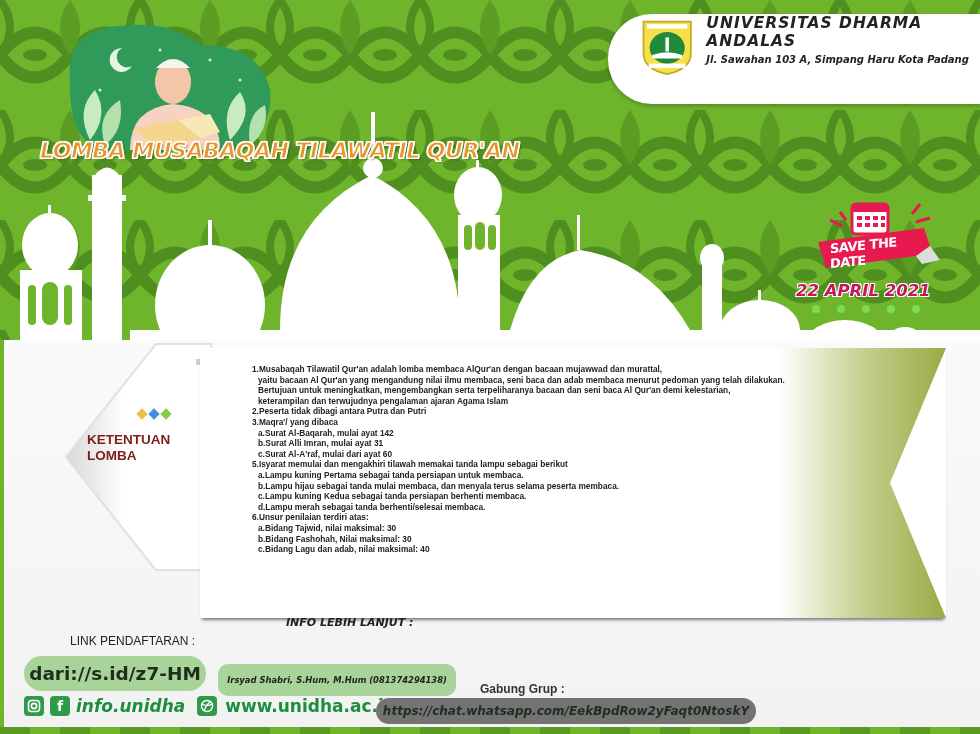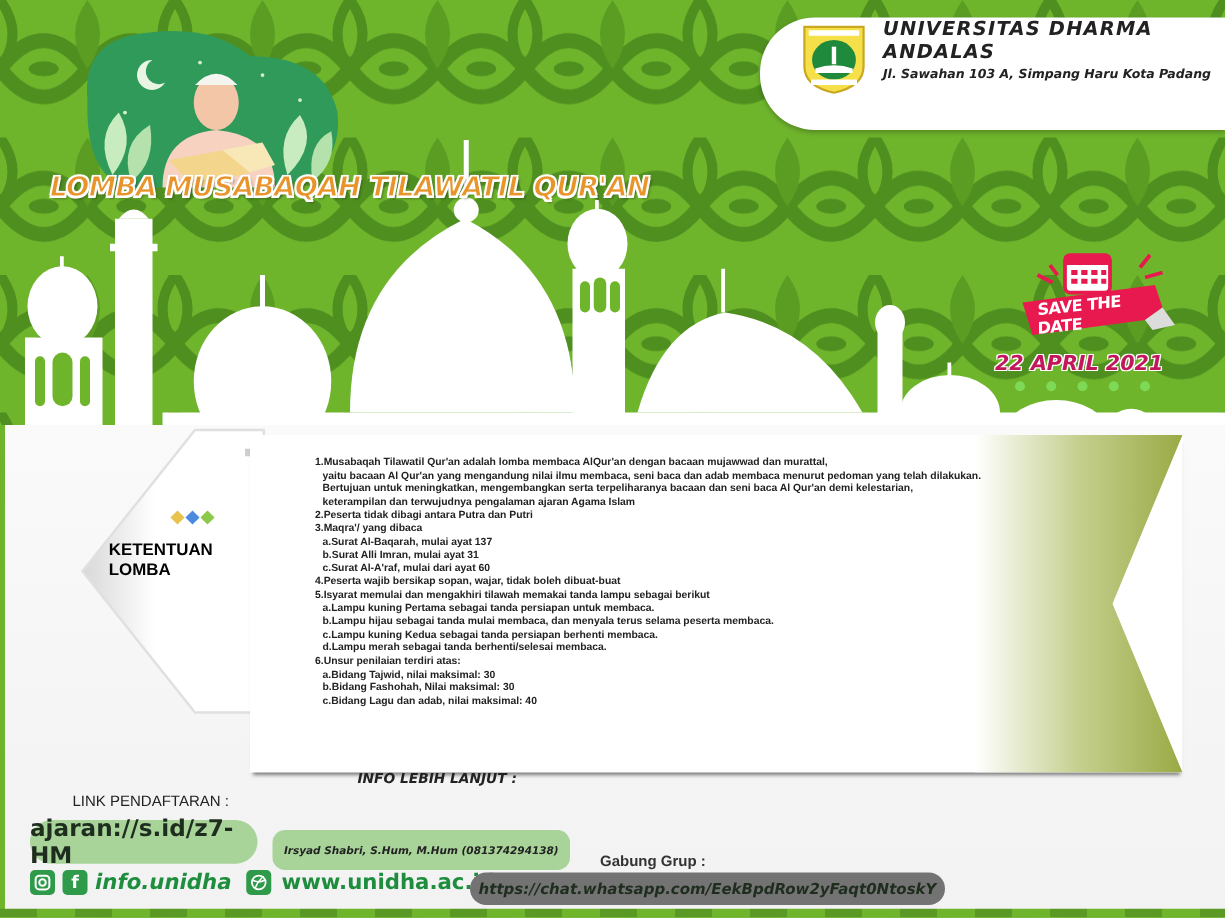--- a/index.html
+++ b/index.html
@@ -71,21 +71,21 @@
     background: linear-gradient(#fafafa, #f2f2f2);
   }
 
   
   .chevron { position: absolute; left: 46px; top: 332px; width: 170px; height: 250px; }
   .ket-dots { position: absolute; left: 138px; top: 410px; display: flex; gap: 4px; }
   .ket-dots span { width: 8px; height: 8px; transform: rotate(45deg); display: block; }
   .ket-label {
     position: absolute; left: 87px; top: 432px;
     font-family: "Liberation Sans", sans-serif; font-weight: bold;
-    font-size: 13.5px; line-height: 16px; color: #000000;
+    font-size: 13.5px; line-height: 16px; color: #7f1d1d;
   }
 
   
   .card {
     position: absolute; left: 200px; top: 348px; width: 746px; height: 270px;
     background: #fff;
     box-shadow: 0 4px 3px -2px rgba(0,0,0,0.5);
   }
   .card-ribbon {
     position: absolute; left: 780px; top: 348px; width: 166px; height: 270px;
@@ -93,21 +93,21 @@
   .rules {
     position: absolute; left: 252px; top: 364px; width: 600px;
     font-family: "Liberation Sans", sans-serif; font-size: 8.3px; line-height: 10.6px;
     color: #222; font-weight: bold;
   }
   .rules .l1 { padding-left: 0; }
   .rules .l2 { padding-left: 6px; }
 
   
   .f-link-label {
-    position: absolute; left: 58px; top: 634px;
+    position: absolute; left: 70px; top: 634px;
     font-family: "Liberation Sans", sans-serif; font-size: 12px; color: #222;
   }
   .f-link-pill {
     position: absolute; left: 24px; top: 656px; width: 182px; height: 35px;
     background: #a8d49a; border-radius: 18px;
     display: flex; align-items: center; justify-content: center;
     font-family: "DejaVu Sans", sans-serif; font-weight: bold; font-size: 18.5px; color: #1f2d1f;
   }
   .f-info-label {
     position: absolute; left: 286px; top: 616px;
@@ -315,37 +315,36 @@
     <path d="M0 0 L166 0 L110 135 L166 270 L0 270 Z" fill="url(#rib)"></path>
   </svg>
 
   <div class="rules">
     <div class="l1">1.Musabaqah Tilawatil Qur'an adalah lomba membaca AlQur'an dengan bacaan mujawwad dan murattal,</div>
     <div class="l2">yaitu bacaan Al Qur'an yang mengandung nilai ilmu membaca, seni baca dan adab membaca menurut pedoman yang telah dilakukan.</div>
     <div class="l2">Bertujuan untuk meningkatkan, mengembangkan serta terpeliharanya bacaan dan seni baca Al Qur'an demi kelestarian,</div>
     <div class="l2">keterampilan dan terwujudnya pengalaman ajaran Agama Islam</div>
     <div class="l1">2.Peserta tidak dibagi antara Putra dan Putri</div>
     <div class="l1">3.Maqra'/ yang dibaca</div>
-    <div class="l2">a.Surat Al-Baqarah, mulai ayat 137</div>
+    <div class="l2">a.Surat Al-Baqarah, mulai ayat 142</div>
     <div class="l2">b.Surat Alli Imran, mulai ayat 31</div>
     <div class="l2">c.Surat Al-A'raf, mulai dari ayat 60</div>
-    <div class="l1">4.Peserta wajib bersikap sopan, wajar, tidak boleh dibuat-buat</div>
     <div class="l1">5.Isyarat memulai dan mengakhiri tilawah memakai tanda lampu sebagai berikut</div>
     <div class="l2">a.Lampu kuning Pertama sebagai tanda persiapan untuk membaca.</div>
     <div class="l2">b.Lampu hijau sebagai tanda mulai membaca, dan menyala terus selama peserta membaca.</div>
     <div class="l2">c.Lampu kuning Kedua sebagai tanda persiapan berhenti membaca.</div>
     <div class="l2">d.Lampu merah sebagai tanda berhenti/selesai membaca.</div>
     <div class="l1">6.Unsur penilaian terdiri atas:</div>
     <div class="l2">a.Bidang Tajwid, nilai maksimal: 30</div>
     <div class="l2">b.Bidang Fashohah, Nilai maksimal: 30</div>
     <div class="l2">c.Bidang Lagu dan adab, nilai maksimal: 40</div>
   </div>
 
   <div class="f-link-label">LINK PENDAFTARAN :</div>
-  <div class="f-link-pill">ajaran://s.id/z7-HM</div>
+  <div class="f-link-pill">dari://s.id/z7-HM</div>
 
   <div class="f-info-label">INFO LEBIH LANJUT :</div>
   <div class="f-info-pill">Irsyad Shabri, S.Hum, M.Hum (081374294138)</div>
 
   <div class="f-social">
     <div class="sq-icon">
       <svg width="14" height="14" viewBox="0 0 14 14">
           <rect x="1.5" y="1.5" width="11" height="11" rx="3" fill="none" stroke="#fff" stroke-width="1.6"></rect>
           <circle cx="7" cy="7" r="2.6" fill="none" stroke="#fff" stroke-width="1.6"></circle>
         </svg>

